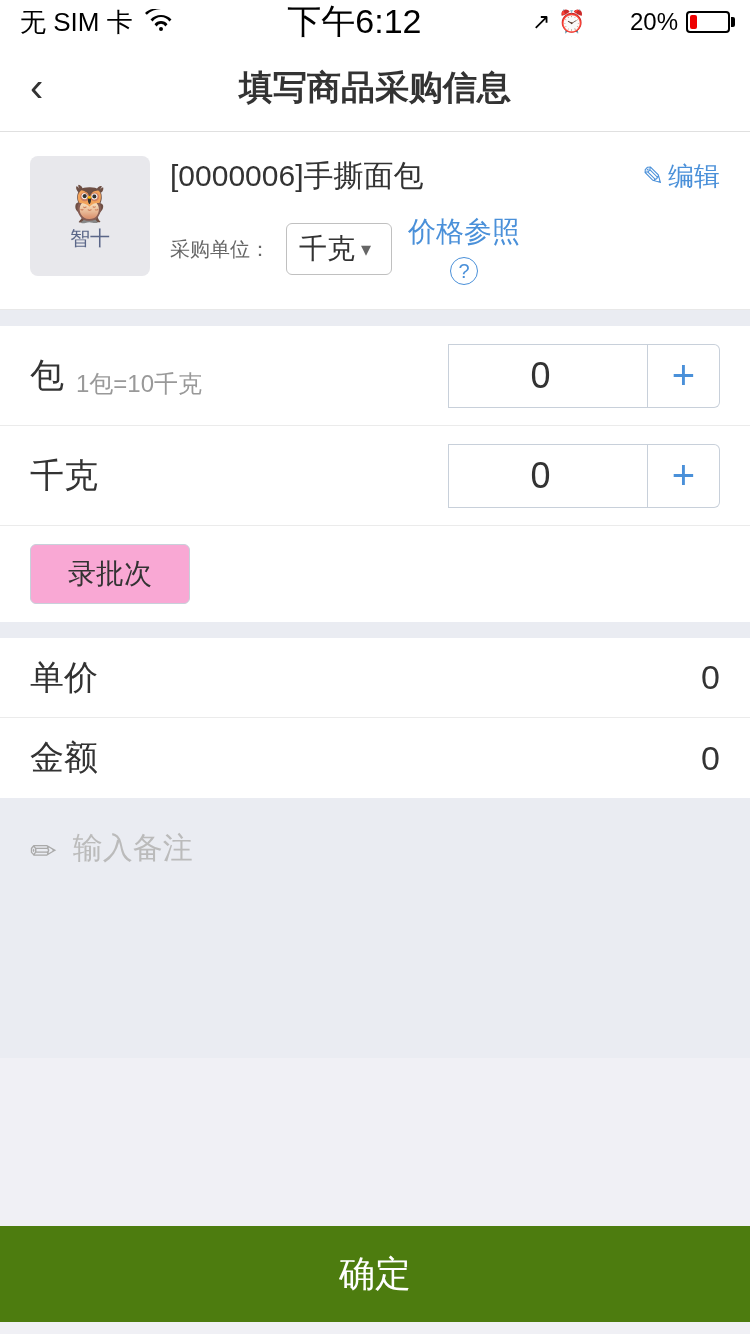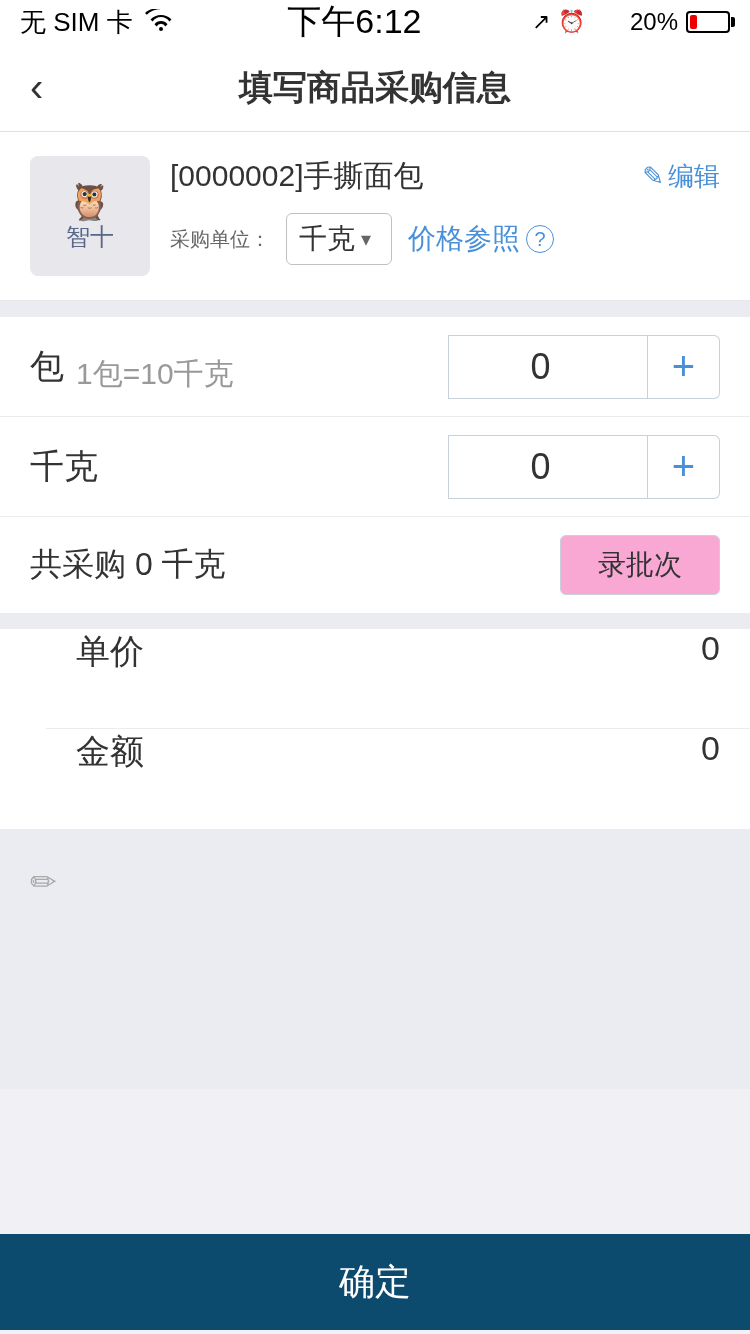--- a/index.html
+++ b/index.html
@@ -87,40 +87,40 @@
     .edit-btn { font-size: 26px; color: #4a90d9; display: flex; align-items: center; gap: 4px; cursor: pointer; }
     .product-unit { display: flex; align-items: center; gap: 16px; }
     .unit-label { font-size: 20px; color: #666; }
     .unit-select {
       border: 1px solid #c0c0c0; border-radius: 6px; padding: 6px 20px 6px 12px;
       font-size: 28px; color: #333; background: #fff;
       position: relative; display: inline-flex; align-items: center; gap: 6px;
       cursor: pointer;
     }
     .unit-dropdown-arrow { font-size: 20px; color: #666; }
-    .price-ref { font-size: 28px; color: #4a90d9; display: flex; align-items: center; gap: 6px; cursor: pointer; }
+    .price-ref { font-size: 28px; color: #4a90d9; display: flex; align-items: center; gap: 6px; cursor: pointer; flex-direction: column; }
     .price-ref-icon { font-size: 24px; color: #4a90d9; border: 1px solid #4a90d9; border-radius: 50%; width: 28px; height: 28px; display: flex; align-items: center; justify-content: center; font-size: 20px; }
 
     
     .section-divider {
       width: 100%;
       height: 16px;
       background: #eaecf2;
     }
 
     
     .input-section { background: #fff; }
     .input-row {
       display: flex; align-items: center; justify-content: space-between;
       padding: 0 30px;
       height: 100px;
       border-bottom: 1px solid #ebebeb;
     }
     .input-label { font-size: 34px; color: #333; display: flex; align-items: center; gap: 12px; }
-    .input-sublabel { font-size: 30px; color: #999; margin-top: 16px; }
+    .input-sublabel { font-size: 24px; color: #999; margin-top: 16px; }
     .input-control { display: flex; align-items: center; gap: 0; }
     .qty-input {
       width: 200px; height: 64px;
       border: 1.5px solid #c8d0da; border-radius: 0;
       font-size: 36px; color: #333; text-align: center;
       outline: none; background: #fff;
     }
     .qty-plus {
       width: 72px; height: 64px;
       background: #fff; border: 1.5px solid #c8d0da; border-left: none;
@@ -143,50 +143,49 @@
       width: 160px; height: 60px;
       border: 1.5px solid #c8d0da; border-radius: 6px;
       background: #f9a8d4; font-size: 28px; color: #333;
       display: flex; align-items: center; justify-content: center;
       cursor: pointer;
     }
 
     
     .price-section { background: #fff; margin-top: 0; }
     .price-row {
-      display: flex; align-items: flex-start; justify-content: space-between;
+      display: flex; align-items: center; justify-content: space-between;
       padding: 0 30px;
-      height: 100px;
+      height: 80px;
       border-bottom: 1px solid #ebebeb;
-      margin-left: 46px;
     }
     .price-label { font-size: 34px; color: #333; }
     .price-value { font-size: 34px; color: #333; }
 
     
     .remark-section {
       background: #eaecf2;
       padding: 30px;
       display: flex; align-items: flex-start; gap: 16px;
       min-height: 160px;
     }
     .remark-icon { font-size: 32px; color: #aaa; margin-top: 4px; }
     .remark-placeholder { font-size: 30px; color: #bbb; }
 
     
     .content-spacer { height: 100px; background: #eaecf2; }
 
     
     .confirm-btn {
       position: fixed;
-      bottom: 4px;
+      bottom: 12px;
       left: 0;
       width: 750px;
       height: 96px;
-      background: #0c4a6e;
+      background: #4d7c0f;
       color: #fff;
       font-size: 36px;
       display: flex; align-items: center; justify-content: center;
       cursor: pointer;
       border: none;
     }
   </style>
 </head>
 <body>
 
@@ -213,27 +212,27 @@
 <div class="nav-bar">
   <span class="nav-back">‹</span>
   <span class="nav-title">填写商品采购信息</span>
 </div>
 
 <div class="product-card">
   <div class="product-image">
     <div class="product-image-inner">
       <div>
         <div class="owl-icon">🦉</div>
-        <div style="font-size:24px;color:#5a6688;">智十</div>
+        <div style="font-size:20px;color:#5a6688;">智十</div>
       </div>
     </div>
   </div>
   <div class="product-info">
     <div class="product-header">
-      <span class="product-name">[0000002]手撕面包</span>
+      <span class="product-name">[0000006]手撕面包</span>
       <span class="edit-btn">
         <span>✎</span>
         <span>编辑</span>
       </span>
     </div>
     <div class="product-unit">
       <span class="unit-label">采购单位：</span>
       <span class="unit-select">
         <span>千克</span>
         <span class="unit-dropdown-arrow">▾</span>
@@ -266,40 +265,36 @@
       <span>千克</span>
     </div>
     <div class="input-control">
       <input type="number" class="qty-input" value="0" style="">
       <button class="qty-plus">+</button>
     </div>
   </div>
 </div>
 
 <div class="total-row">
-  <span class="total-label">
-    <span>共采购</span>
-    <span>0</span>
-    <span>千克</span>
-  </span>
   <button class="batch-btn">录批次</button>
 </div>
 
 <div class="section-divider"></div>
 
 <div class="price-section">
   <div class="price-row">
     <span class="price-label">单价</span>
     <span class="price-value">0</span>
   </div>
   <div class="price-row" style="border-bottom:none;">
     <span class="price-label">金额</span>
     <span class="price-value">0</span>
   </div>
 </div>
 
 <div class="remark-section">
   <span class="remark-icon">✏</span>
+  <span class="remark-placeholder">输入备注</span>
 </div>
 
 <div class="content-spacer"></div>
 
 <button class="confirm-btn">确定</button>
 
 </body></html>

